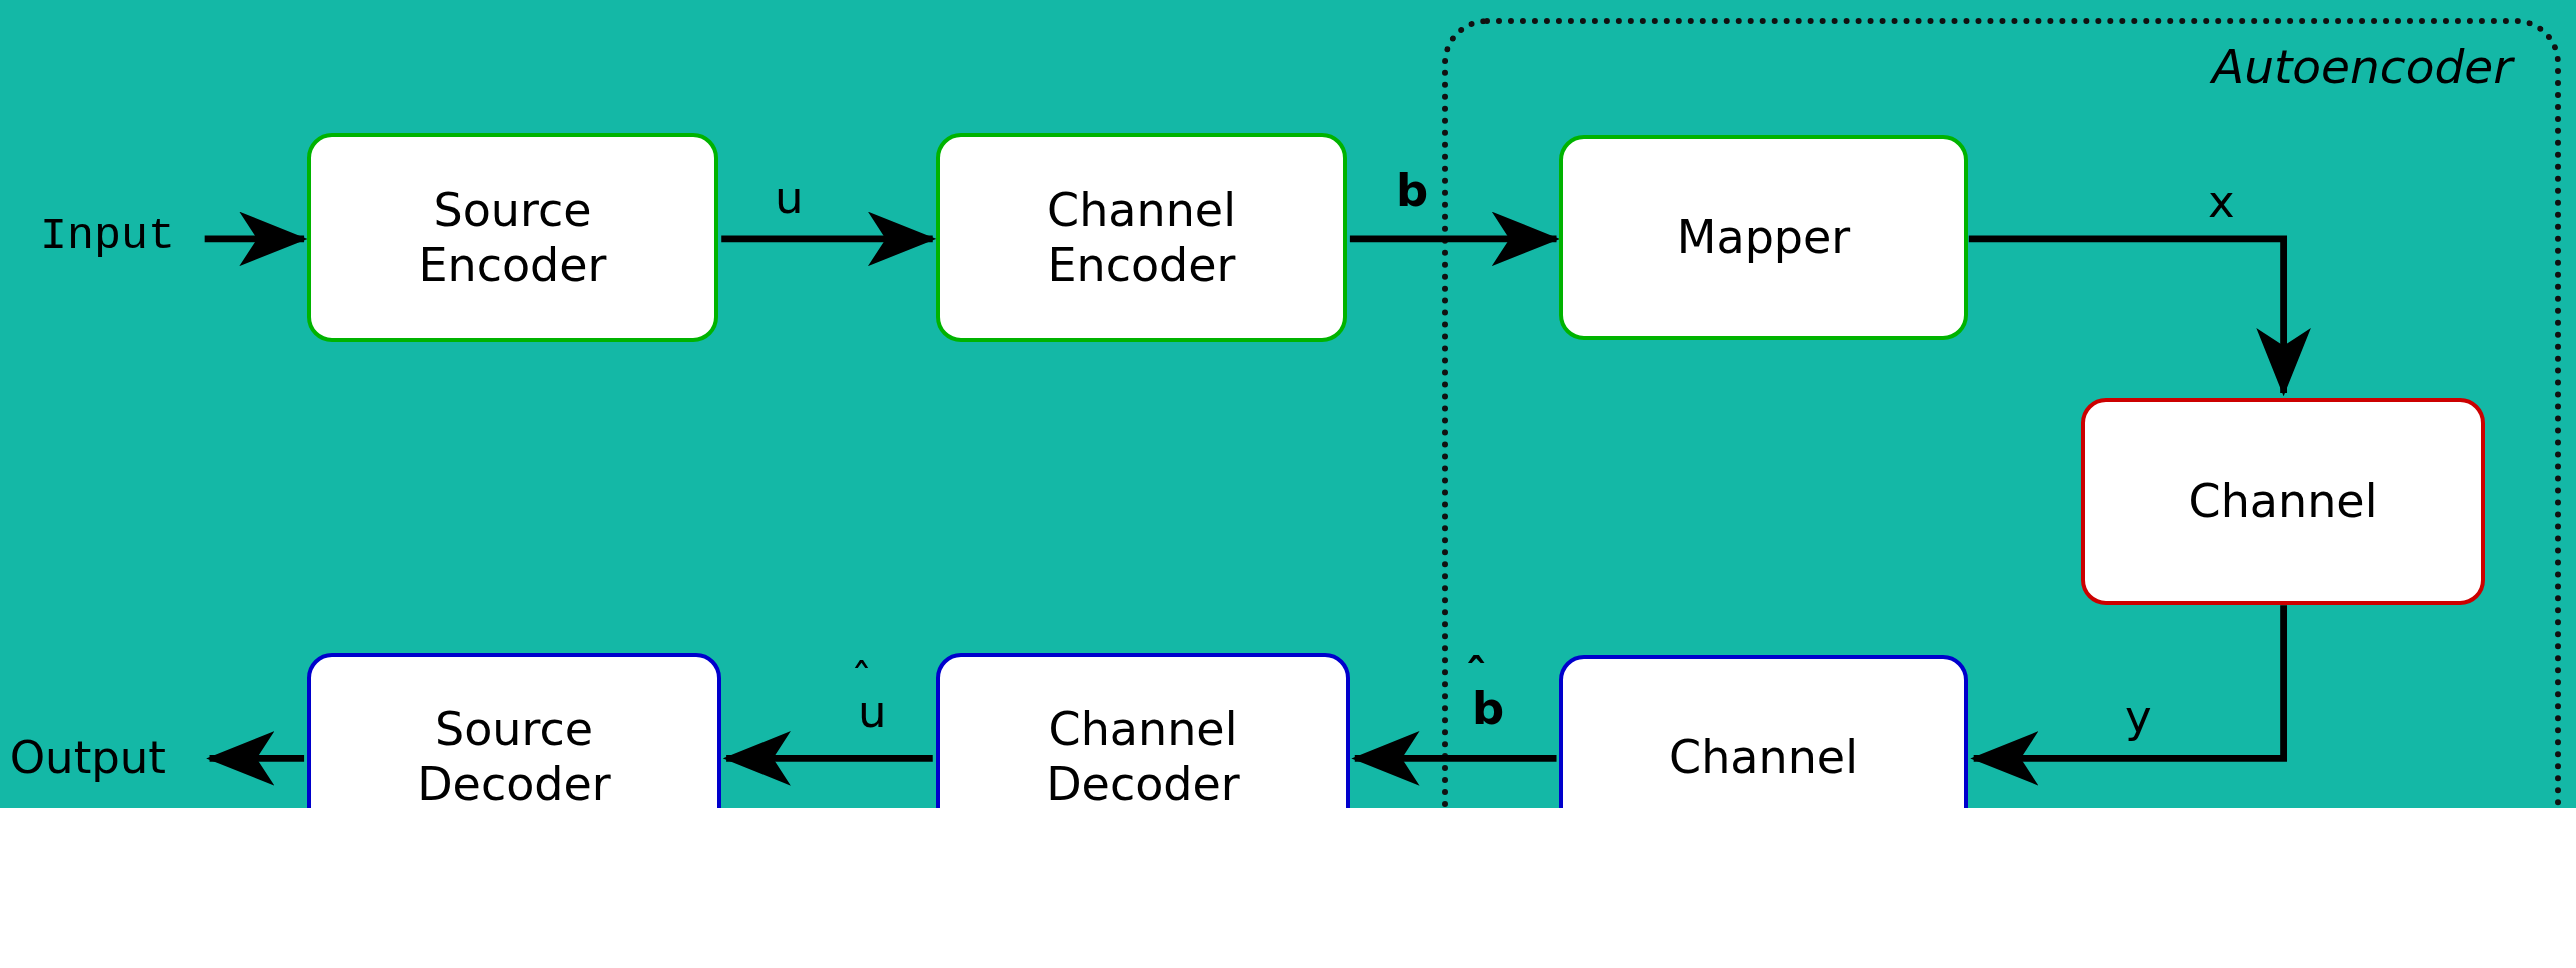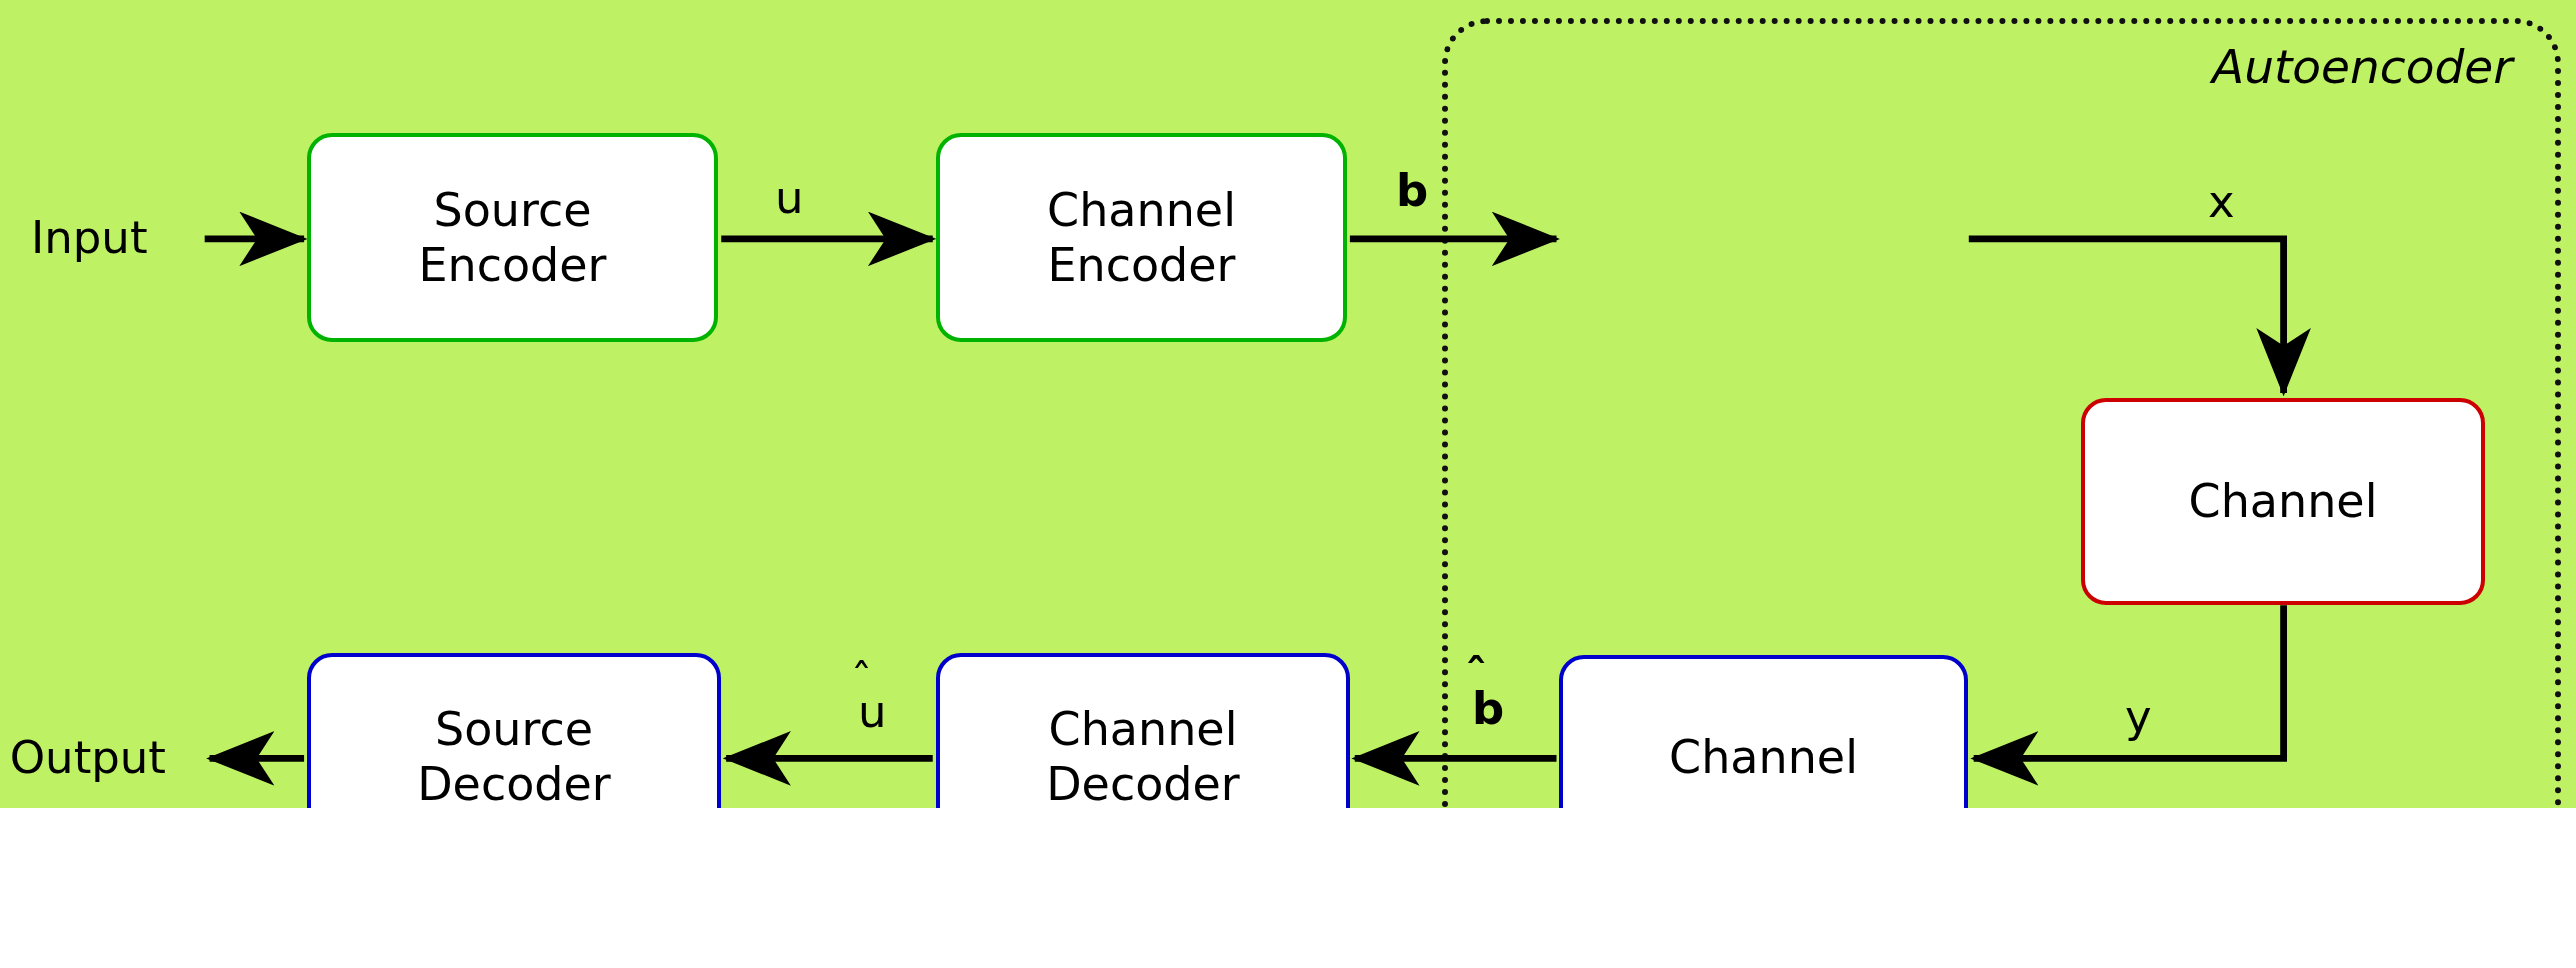--- a/index.html
+++ b/index.html
@@ -1,20 +1,20 @@
 <!DOCTYPE html>
 <html><head>
 <meta charset="utf-8">
 <style>
   html, body { margin:0; padding:0; background:#ffffff; }
   body { font-family:"DejaVu Sans", sans-serif; }
   #stage {
     position:relative;
     width:2576px; height:808px;
-    background:#bef264;
+    background:#14b8a6;
     overflow:hidden;
   }
   .box {
     position:absolute;
     box-sizing:border-box;
     background:#ffffff;
     border-style:solid;
     border-width:4.9px;
     border-radius:25px;
     display:flex;
@@ -95,40 +95,43 @@
   <div class="box green" style="left:307px; top:133px; width:411px; height:209px;">
     <span>Source
 Encoder</span>
   </div>
 
   <div class="box green" style="left:936px; top:133px; width:411px; height:209px;">
     <span>Channel
 Encoder</span>
   </div>
 
+  <div class="box green" style="left:1559px; top:135px; width:409px; height:205px;">
+    <span>Mapper</span>
+  </div>
 
   <div class="box red" style="left:2081px; top:398px; width:404px; height:207px;">
     <span>Channel</span>
   </div>
 
   <div class="box blue" style="left:1559px; top:655px; width:409px; height:205px;">
     <span>Channel</span>
   </div>
 
   <div class="box blue" style="left:936px; top:653px; width:414px; height:207px;">
     <span>Channel
 Decoder</span>
   </div>
 
   <div class="box blue" style="left:307px; top:653px; width:414px; height:207px;">
     <span>Source
 Decoder</span>
   </div>
 
-  <div class="label" style="left:31px; top:211px;">Input</div>
+  <div class="label" style="left:40px; top:211px;font-family:Liberation Mono, monospace;">Input</div>
   <div class="label" style="left:9.7px; top:731px;">Output</div>
 
   <div class="label" style="left:775px; top:171px;">u</div>
 
   <div class="label bold" style="left:1396px; top:164px;">b</div>
 
   <div class="label" style="left:2208px; top:175px;">x</div>
 
   <div class="label" style="left:2125px; top:690px;">y</div>
 

